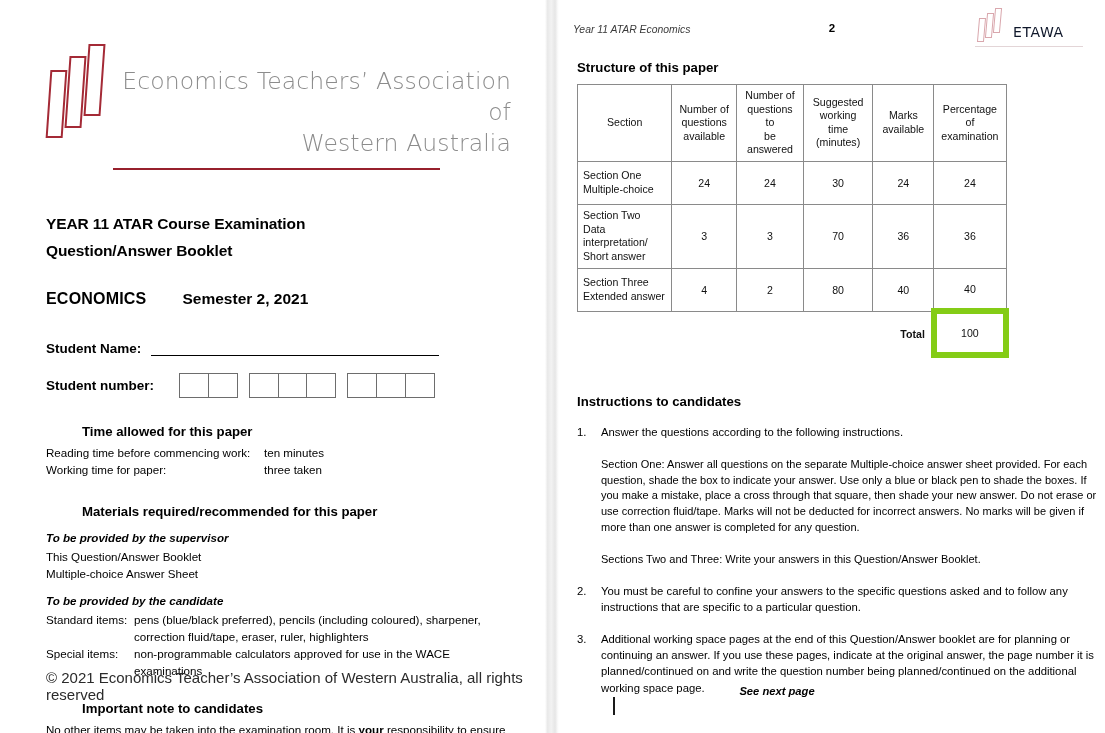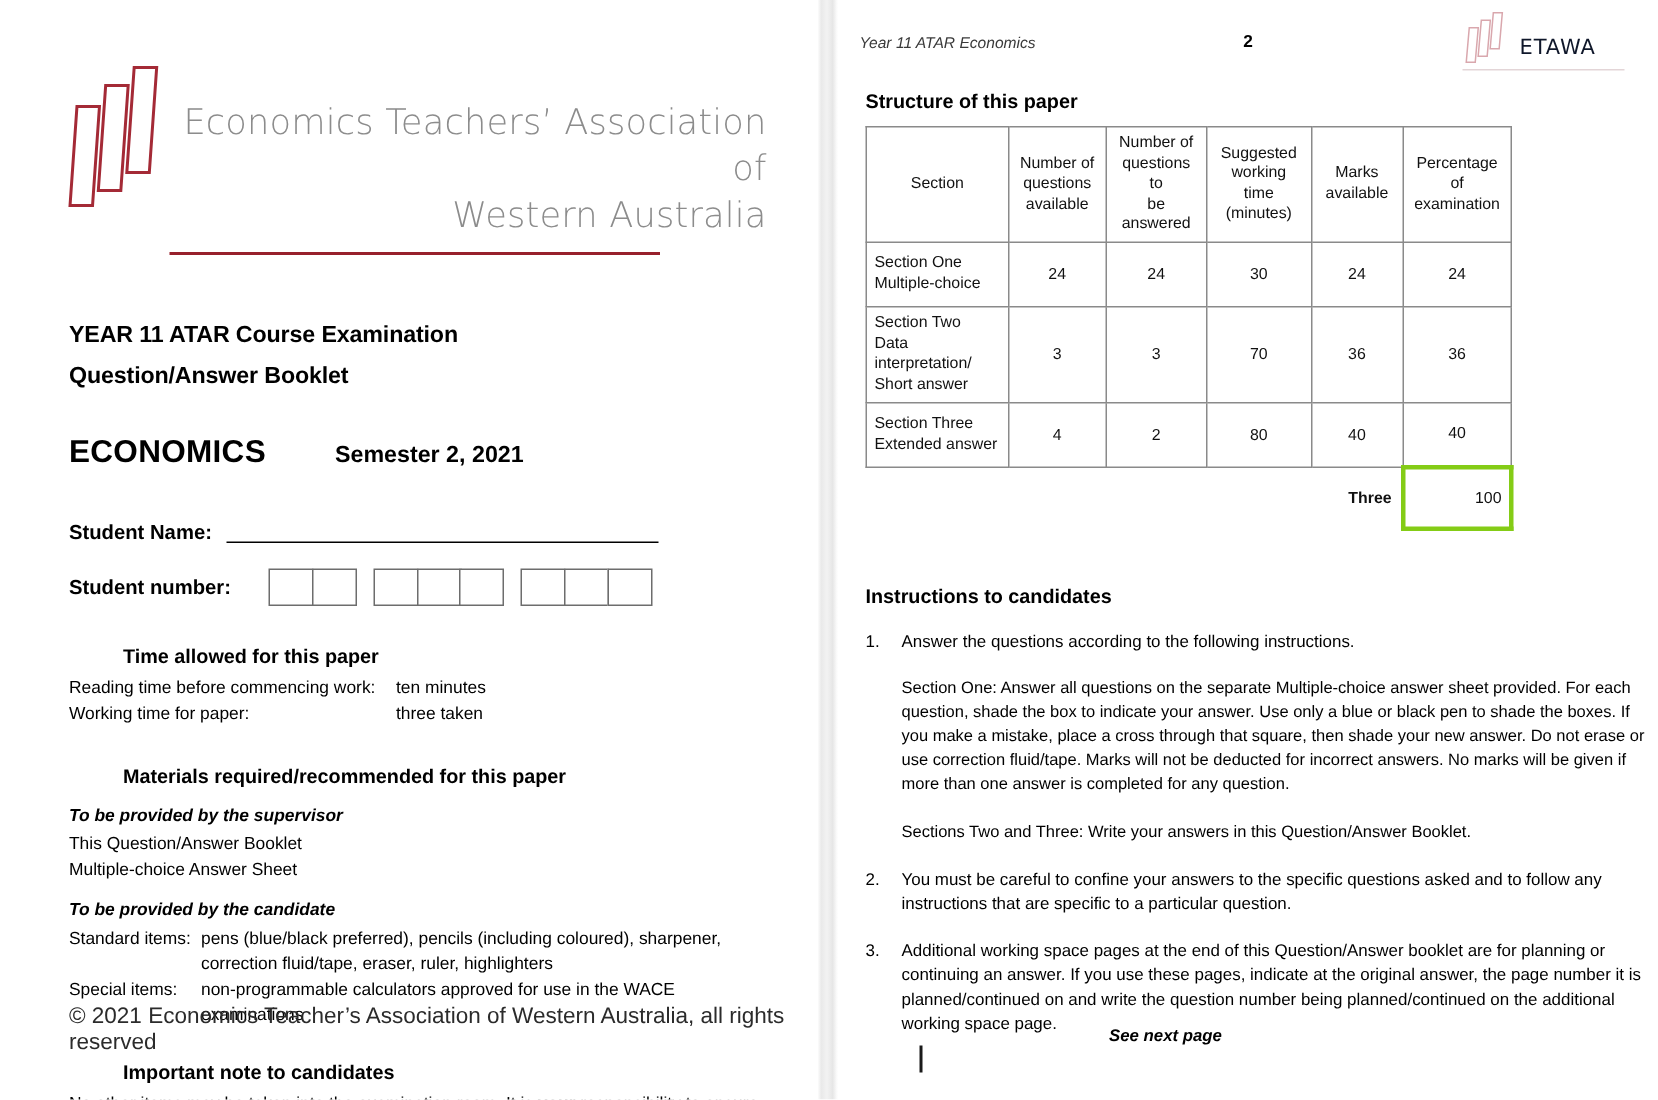--- a/index.html
+++ b/index.html
@@ -106,28 +106,28 @@
     font-weight: bold;
     line-height: 1.72;
     letter-spacing: -0.1px;
   }
   .subject-row {
     margin-top: 26px;
     display: flex;
     align-items: baseline;
   }
   .subject-name {
-    font-size: 21px;
+    font-size: 16px;
     font-weight: bold;
     letter-spacing: 0.2px;
   }
   .subject-sem {
     font-size: 15.5px;
     font-weight: bold;
-    margin-left: 46px;
+    margin-left: 36px;
   }
 
   .field-row {
     margin-top: 33px;
     display: flex;
     align-items: flex-end;
   }
   .field-label {
     font-size: 13.5px;
     font-weight: bold;
@@ -319,22 +319,22 @@
   tr.total-row td {
     border: none;
     height: 30px;
   }
   tr.total-row td.total-label {
     text-align: right;
     font-weight: bold;
     padding-right: 6px;
   }
   tr.total-row td.total-val {
-    border: 3px solid #84cc16;
-    text-align: right;
+    border: 6px solid #84cc16;
+    text-align: center;
   }
 
   .instr-head {
     font-size: 13.2px;
     font-weight: bold;
     margin-top: 36px;
     margin-left: 4px;
   }
   .instr-item {
     display: flex;
@@ -552,21 +552,21 @@
             <td class="num">2</td>
             <td class="num">80</td>
             <td class="num">40</td>
             <td class="num">40</td>
           </tr>
           <tr class="total-row">
             <td></td>
             <td></td>
             <td></td>
             <td></td>
-            <td class="total-label">Three</td>
+            <td class="total-label">Total</td>
             <td class="total-val">100</td>
           </tr>
         </tbody>
       </table>
 
       <div class="instr-head">Instructions to candidates</div>
 
       <div class="instr-item">
         <div class="n">1.</div>
         <div class="t">Answer the questions according to the following instructions.</div>

